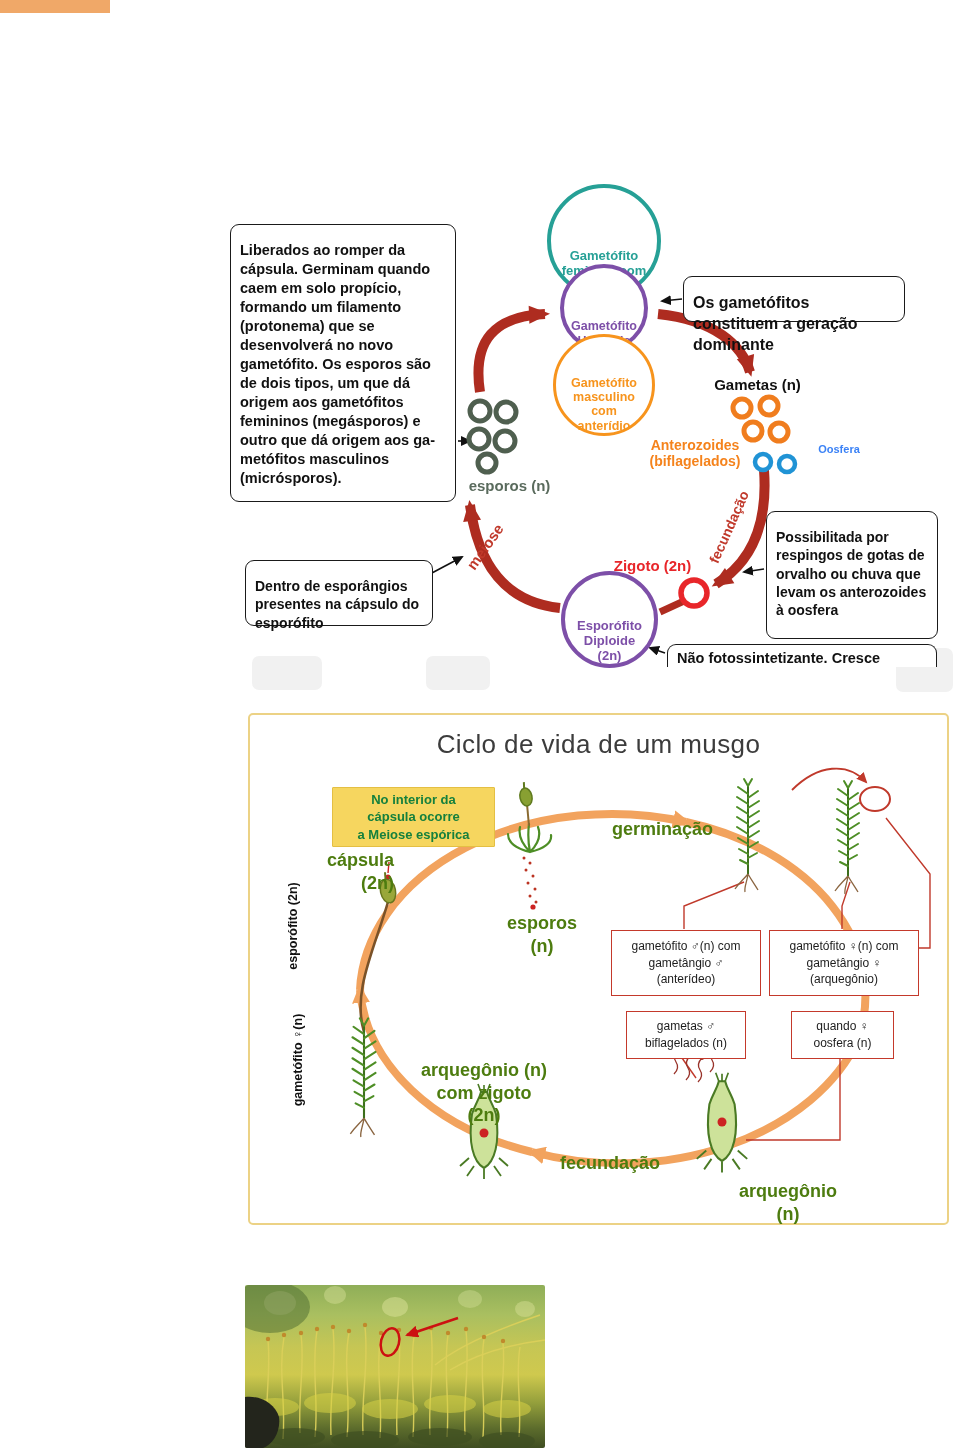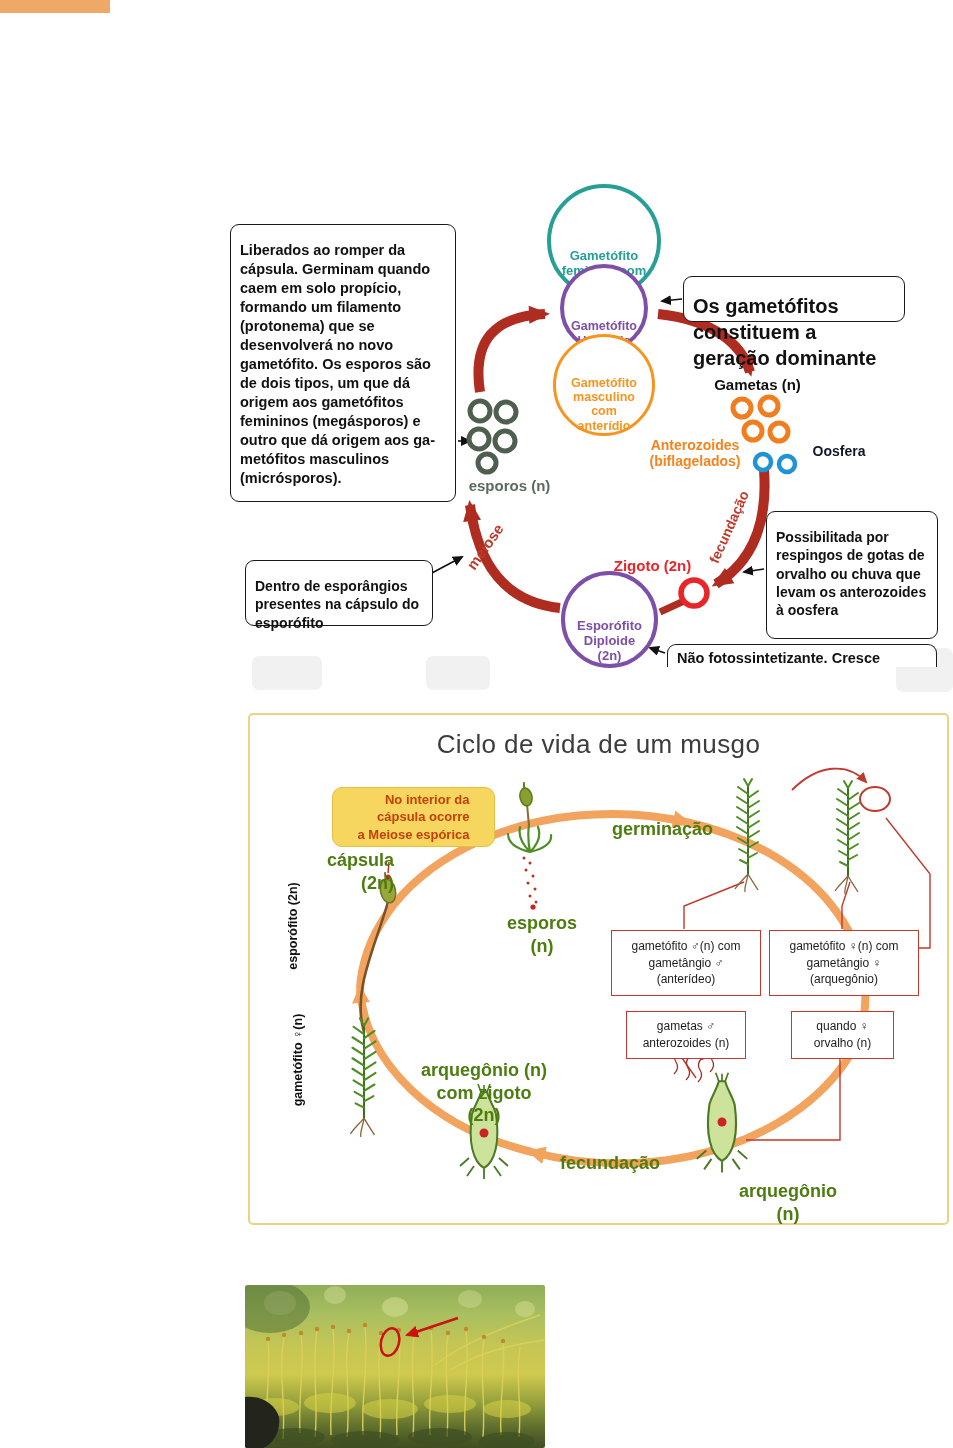--- a/index.html
+++ b/index.html
@@ -12,23 +12,23 @@
   .box{position:absolute;background:#fff;border:1.6px solid #1a1a1a;border-radius:9px;
        padding:16px 9px;font-size:14.5px;font-weight:bold;line-height:1.31;color:#111}
   
   .circle{position:absolute;border-radius:50%;background:#fff;display:flex;align-items:flex-end;
           justify-content:center;text-align:center;font-weight:bold;white-space:pre-line;line-height:1.15}
   .lbl{position:absolute;font-weight:bold;white-space:pre-line;text-align:center;line-height:1.15}
   
   .d2frame{position:absolute;border:2px solid #ecd285;border-radius:5px;background:transparent}
   .d2title{position:absolute;left:0;top:14px;width:100%;text-align:center;font-size:26px;
            color:#3c3c3c;font-weight:400;letter-spacing:.4px}
-  .hibox{position:absolute;background:#f6d65f;border:1px solid #e4bf43;border-radius:10px;
-         display:flex;align-items:center;justify-content:center;text-align:right;
-         font-size:13px;font-weight:bold;color:#c2410c;line-height:1.35;white-space:pre-line}
+  .hibox{position:absolute;background:#f6d65f;border:1px solid #e4bf43;border-radius:1px;
+         display:flex;align-items:center;justify-content:center;text-align:center;
+         font-size:13px;font-weight:bold;color:#15803d;line-height:1.35;white-space:pre-line}
   .redbox{position:absolute;background:#fff;border:1.5px solid #c4392b;display:flex;
           flex-direction:column;justify-content:center;font-size:12px;line-height:1.38;
           text-align:center;color:#1c1c1c;font-weight:500}
   .d2lbl{position:absolute;font-size:18px;font-weight:600;color:#4d7c0f;text-align:center;
          white-space:pre-line;line-height:1.25}
   .vlabel{position:absolute;font-size:12.5px;font-weight:600;color:#111;text-align:center;
           transform:rotate(-90deg);white-space:nowrap}
   .ghost{position:absolute;background:#f1f1f1;border-radius:7px}
   .photo{position:absolute;overflow:hidden;border-radius:2px;
          background:linear-gradient(180deg,#8fae58 0%,#a9bf60 18%,#c6c654 38%,#cfc94e 55%,#95a03c 72%,#5c6c2c 88%,#3f4d22 100%)}
@@ -189,34 +189,34 @@
 masculino
 com
 anterídio</span></div>
 
 <div class="circle" style="left:561px;top:571px;width:97px;height:97px;border:4px solid #7d4fa8;color:#7d4fa8;font-size:13px"><span>Esporófito
 Diploide
 (2n)</span></div>
 
 <div class="box" style="left:230px;top:224px;width:226px;height:278px">Liberados ao romper da cápsula. Germinam quando caem em solo propício, formando um filamento (protonema) que se desenvolverá no novo gametófito. Os esporos são de dois tipos, um que dá origem aos gametófitos femininos (megásporos) e outro que dá origem aos ga-metófitos masculinos (micrósporos).</div>
 
-<div class="box" style="left:683px;top:276px;width:222px;height:46px;font-size:20px">Os gametófitos constituem a geração dominante</div>
+<div class="box" style="left:683px;top:276px;width:222px;height:46px;font-size:16px">Os gametófitos constituem a geração dominante</div>
 
 <div class="box" style="left:245px;top:560px;width:188px;height:66px;font-size:14px">Dentro de esporângios presentes na cápsulo do esporófito</div>
 
 <div class="box" style="left:766px;top:511px;width:172px;height:128px;font-size:14px">Possibilitada por respingos de gotas de orvalho ou chuva que levam os anterozoides à oosfera</div>
 
 <div class="box" style="left:667px;top:644px;width:270px;height:23px;overflow:hidden;border-bottom:none;border-radius:9px 9px 0 0;font-size:14.5px;padding-top:4px">Não fotossintetizante. Cresce</div>
 
 <div class="lbl" style="left:700px;top:376px;width:115px;font-size:15px;color:#111">Gametas (n)</div>
 
 <div class="lbl" style="left:633px;top:437px;width:124px;font-size:14px;color:#f5831c">Anterozoides
 (biflagelados)</div>
 
-<div class="lbl" style="left:804px;top:443px;width:70px;font-size:14px;color:#0f172a">Oosfera</div>
+<div class="lbl" style="left:804px;top:443px;width:70px;font-size:11px;color:#3b82f6">Oosfera</div>
 
 <div class="lbl" style="left:462px;top:477px;width:95px;font-size:15px;color:#5a6b5d">esporos (n)</div>
 
 <div class="lbl" style="left:450px;top:538px;width:70px;font-size:15px;color:#c0392b;transform:rotate(-55deg)">meiose</div>
 
 <div class="lbl" style="left:685px;top:519px;width:88px;font-size:14px;color:#c0392b;transform:rotate(-66deg)">fecundação</div>
 
 <div class="lbl" style="left:610px;top:557px;width:85px;font-size:15px;color:#e8262a">Zigoto (2n)</div>
 
 <div class="d2frame" style="left:248px;top:713px;width:701px;height:512px">
@@ -244,26 +244,26 @@
   </div>
 
   <div class="redbox" style="left:519px;top:215px;width:150px;height:66px">
     <div>gametófito ♀(n) com</div>
     <div>gametângio ♀</div>
     <div>(arquegônio)</div>
   </div>
 
   <div class="redbox" style="left:376px;top:296px;width:120px;height:48px">
     <div>gametas ♂</div>
-    <div>anterozoides (n)</div>
+    <div>biflagelados (n)</div>
   </div>
 
   <div class="redbox" style="left:541px;top:296px;width:103px;height:48px">
     <div>quando ♀</div>
-    <div>orvalho (n)</div>
+    <div>oosfera (n)</div>
   </div>
 
   <div class="d2lbl" style="left:170px;top:344px;width:128px">arquegônio (n)
 com zigoto (2n)</div>
 
   <div class="d2lbl" style="left:310px;top:437px;width:86px">fecundação</div>
 
   <div class="d2lbl" style="left:486px;top:465px;width:104px">arquegônio (n)</div>
 </div>
 

